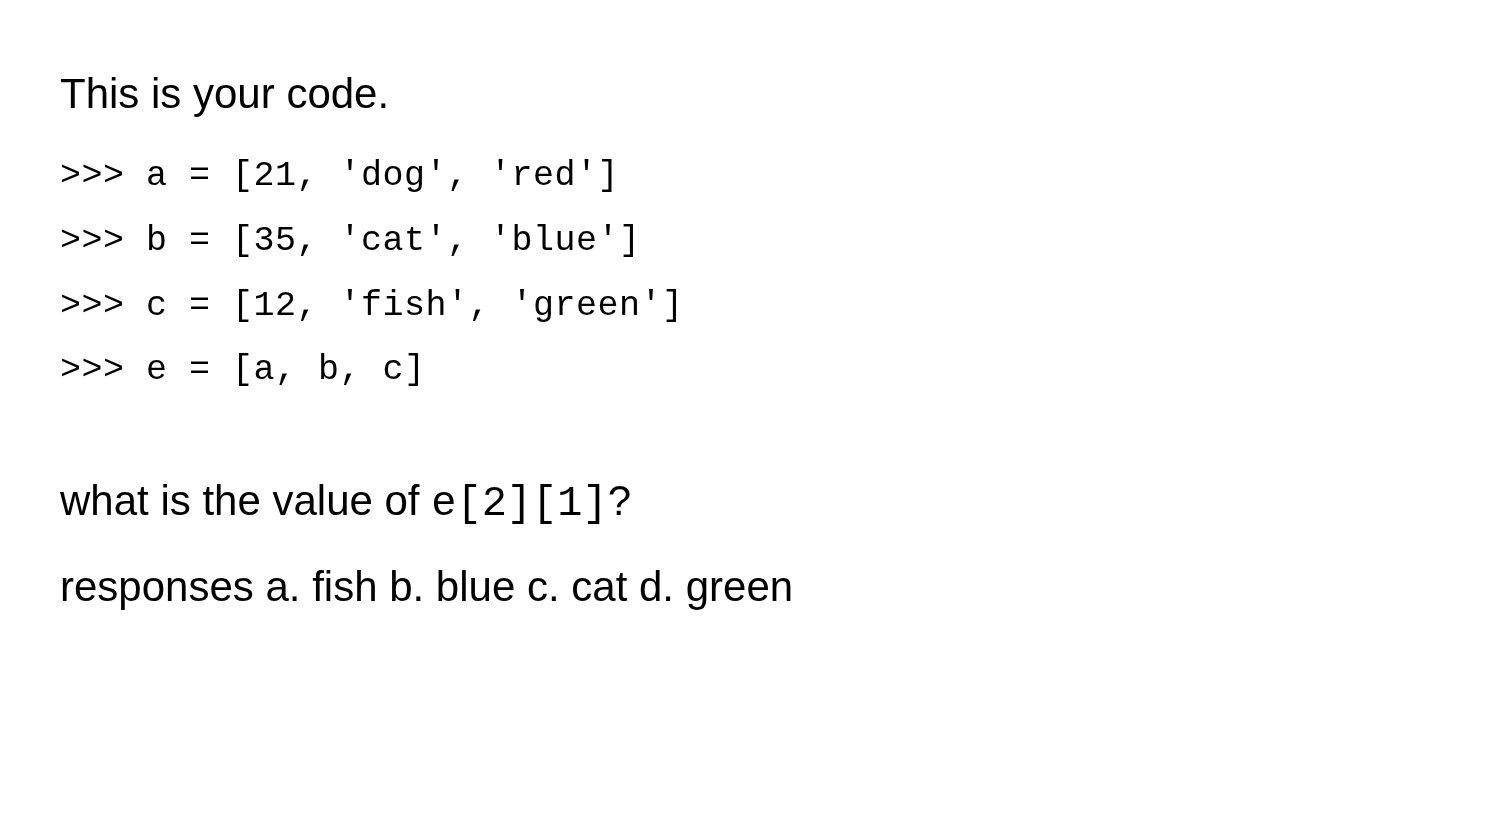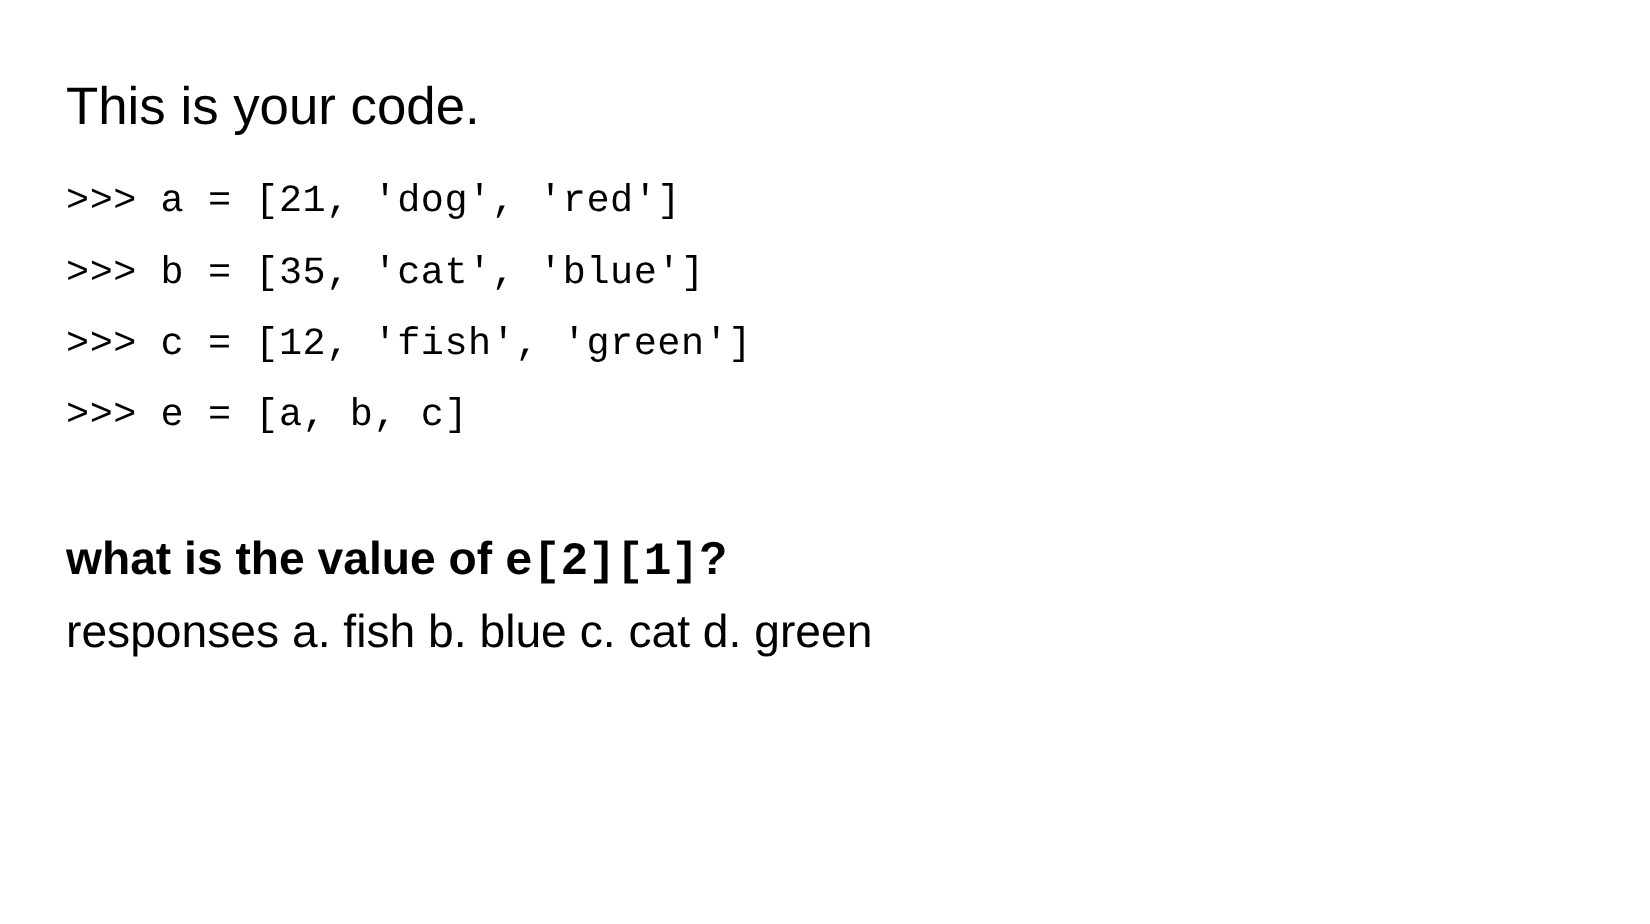--- a/index.html
+++ b/index.html
@@ -9,43 +9,44 @@
     }
     body {
       width: 1500px;
       height: 840px;
       background: #ffffff;
       padding: 70px 60px;
       font-family: Arial, Helvetica, sans-serif;
       color: #000000;
     }
     .heading {
-      font-size: 48px;
+      font-size: 42px;
       font-weight: 400;
       margin-bottom: 26px;
     }
     .code-line {
       font-family: 'Courier New', Courier, monospace;
       font-size: 35px;
       font-weight: 400;
       line-height: 1.85;
       letter-spacing: 0.5px;
     }
     .question {
       font-size: 42px;
-      font-weight: 700;
+      font-weight: 400;
       margin-top: 60px;
       line-height: 1.8;
     }
     .mono {
       font-family: 'Courier New', Courier, monospace;
     }
     .responses {
       font-size: 42px;
       font-weight: 400;
+      margin-top: 20px;
     }
   </style>
 </head>
 <body>
 
 <div class="heading">This is your code.</div>
 
 <div class="code-line">&gt;&gt;&gt; a = [21, 'dog', 'red']</div>
 <div class="code-line">&gt;&gt;&gt; b = [35, 'cat', 'blue']</div>
 <div class="code-line">&gt;&gt;&gt; c = [12, 'fish', 'green']</div>

